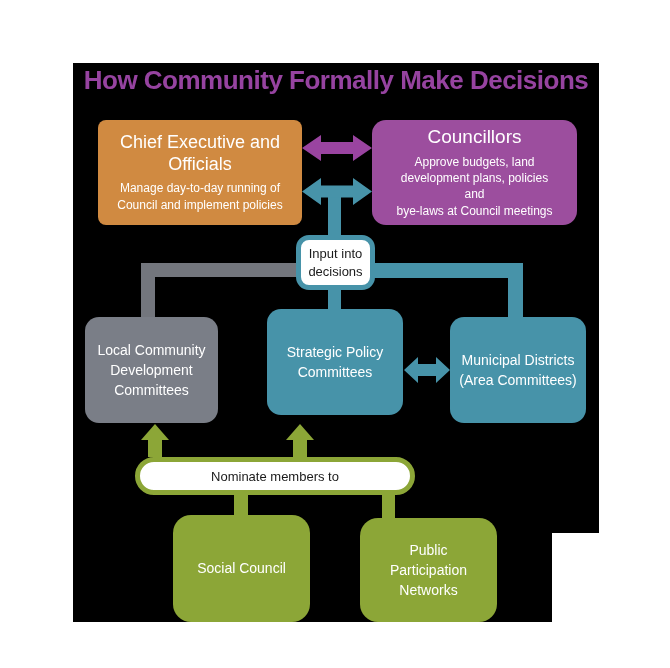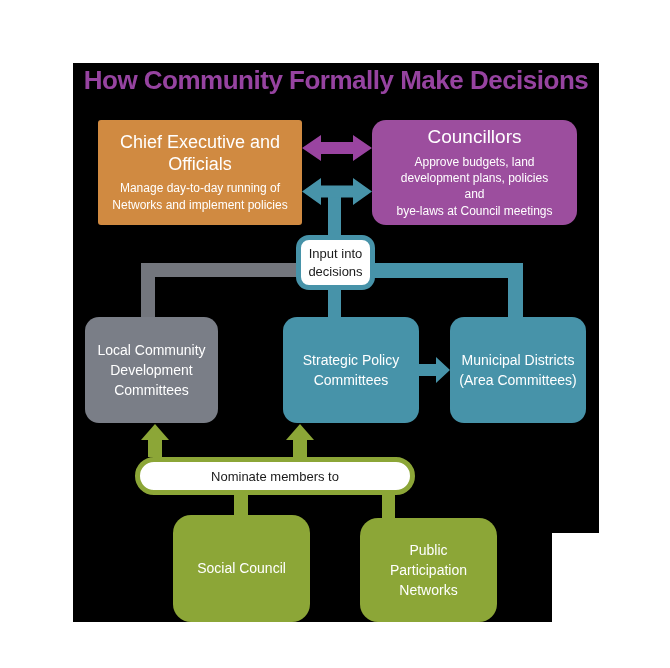--- a/index.html
+++ b/index.html
@@ -13,26 +13,26 @@
     left:0;top:2px;width:100%;text-align:center;color:var(--title-text);
     font-size:26px;font-weight:bold;letter-spacing:-0.5px;white-space:nowrap;z-index:3;
   }
   .node{
     display:flex;flex-direction:column;justify-content:center;align-items:center;
     text-align:center;color:var(--light-text);z-index:2;
   }
   .node .hd{white-space:pre-line;line-height:1.2;}
   .node .bd{white-space:pre-line;line-height:1.35;font-size:12px;margin-top:5px;}
   .lbl{white-space:pre-line;line-height:1.45;font-size:14px;}
-  #chief-box{left:25px;top:57px;width:204px;height:105px;background:var(--orange);border-radius:3px;padding:6px 8px;}
+  #chief-box{left:25px;top:57px;width:204px;height:105px;background:var(--orange);border-radius:8px;padding:6px 8px;}
   #chief-box .hd{font-size:18px;}
   #councillors-box{left:299px;top:57px;width:205px;height:105px;background:var(--purple);border-radius:14px;padding:6px 24px;}
   #councillors-box .hd{font-size:19px;}
   #lcdc-box{left:12px;top:254px;width:133px;height:106px;background:var(--gray);border-radius:14px;}
-  #spc-box{left:194px;top:254px;width:136px;height:106px;background:var(--teal);border-radius:14px;margin-left:16px;}
+  #spc-box{left:194px;top:246px;width:136px;height:106px;background:var(--teal);border-radius:14px;}
   #municipal-box{left:377px;top:254px;width:136px;height:106px;background:var(--teal);border-radius:14px;}
   #social-box{left:100px;top:452px;width:137px;height:107px;background:var(--green);border-radius:18px;}
   #public-box{left:287px;top:455px;width:137px;height:104px;background:var(--green);border-radius:18px;}
   .callout{
     background:var(--white);color:var(--dark-text);display:flex;align-items:center;justify-content:center;
     text-align:center;font-size:13px;z-index:4;
   }
   #input-box{left:223px;top:172px;width:79px;height:55px;border:5px solid var(--teal);border-radius:13px;white-space:pre-line;line-height:1.35;text-align:center;}
   #nominate-pill{left:62px;top:394px;width:280px;height:38px;border:5px solid var(--green);border-radius:19px;}
   .conn{z-index:1;}
@@ -82,21 +82,21 @@
       <polygon points="14,0 28,16 21,16 21,33 7,33 7,16 0,16" style="fill:var(--green)"></polygon>
     </svg>
     <svg id="uparrow-spc" class="abs conn" width="28" height="33" viewBox="0 0 28 33">
       <polygon points="14,0 28,16 21,16 21,33 7,33 7,16 0,16" style="fill:var(--green)"></polygon>
     </svg>
 
     <div id="chief-box" class="abs node">
       <div class="hd">Chief Executive and
 Officials</div>
       <div class="bd">Manage day-to-day running of
-Networks and implement policies</div>
+Council and implement policies</div>
     </div>
 
     <div id="councillors-box" class="abs node">
       <div class="hd">Councillors</div>
       <div class="bd">Approve budgets, land
 development plans, policies and
 bye-laws at Council meetings</div>
     </div>
 
     <div id="input-box" class="abs callout">Input into

